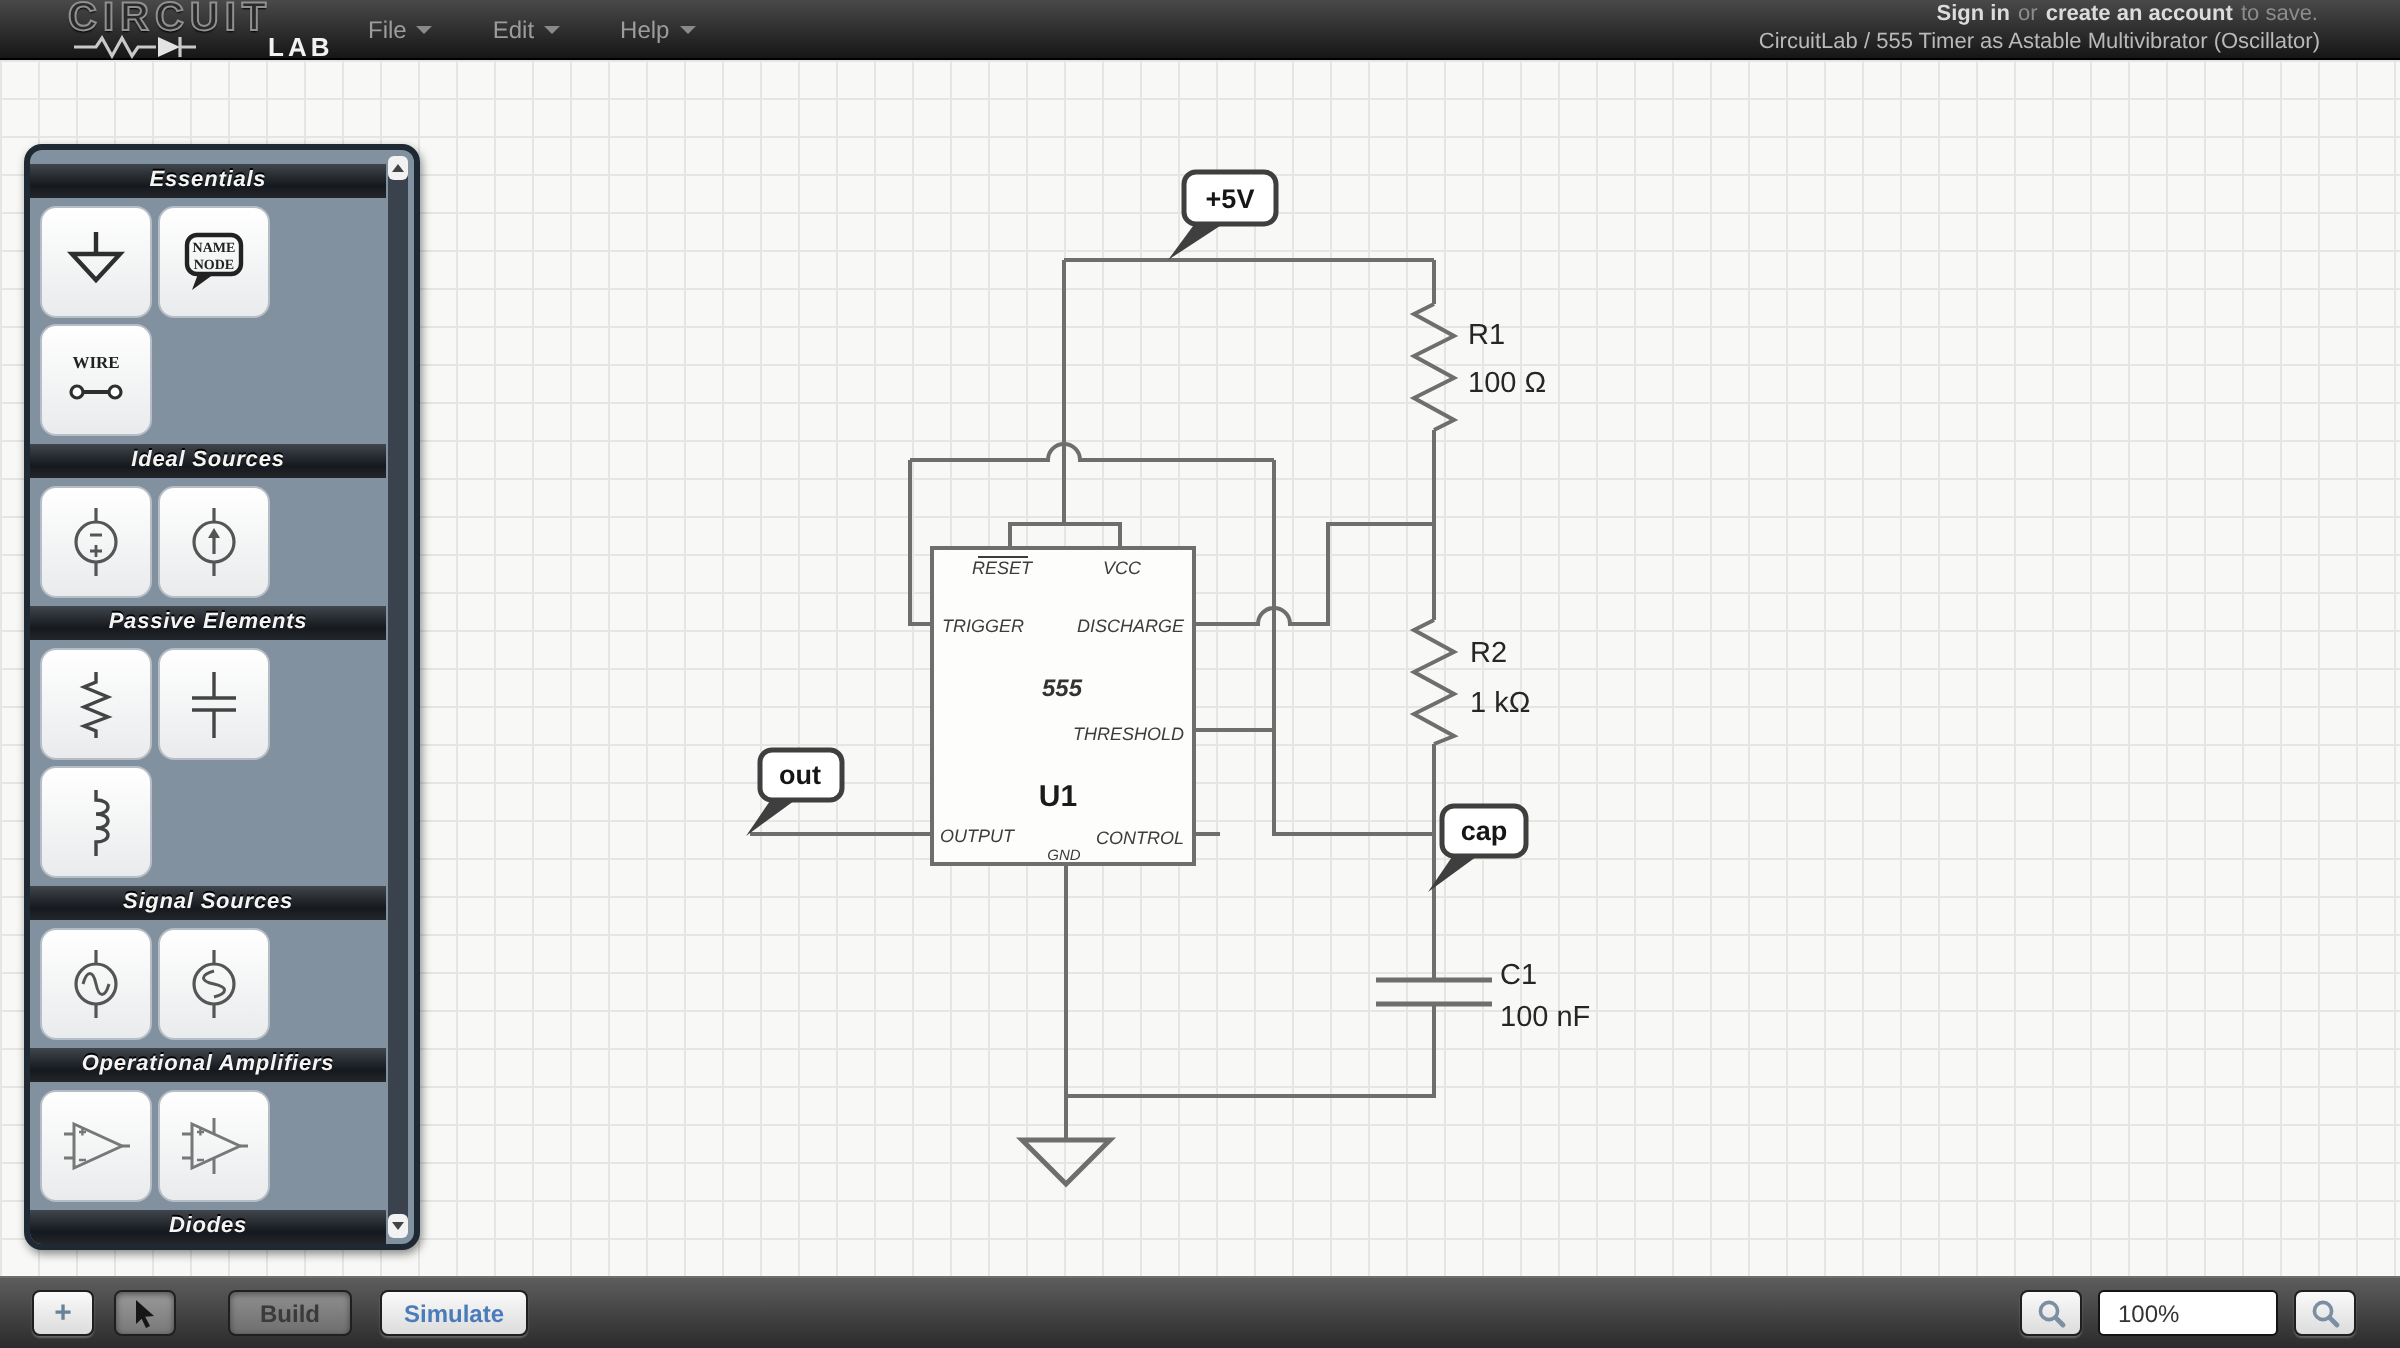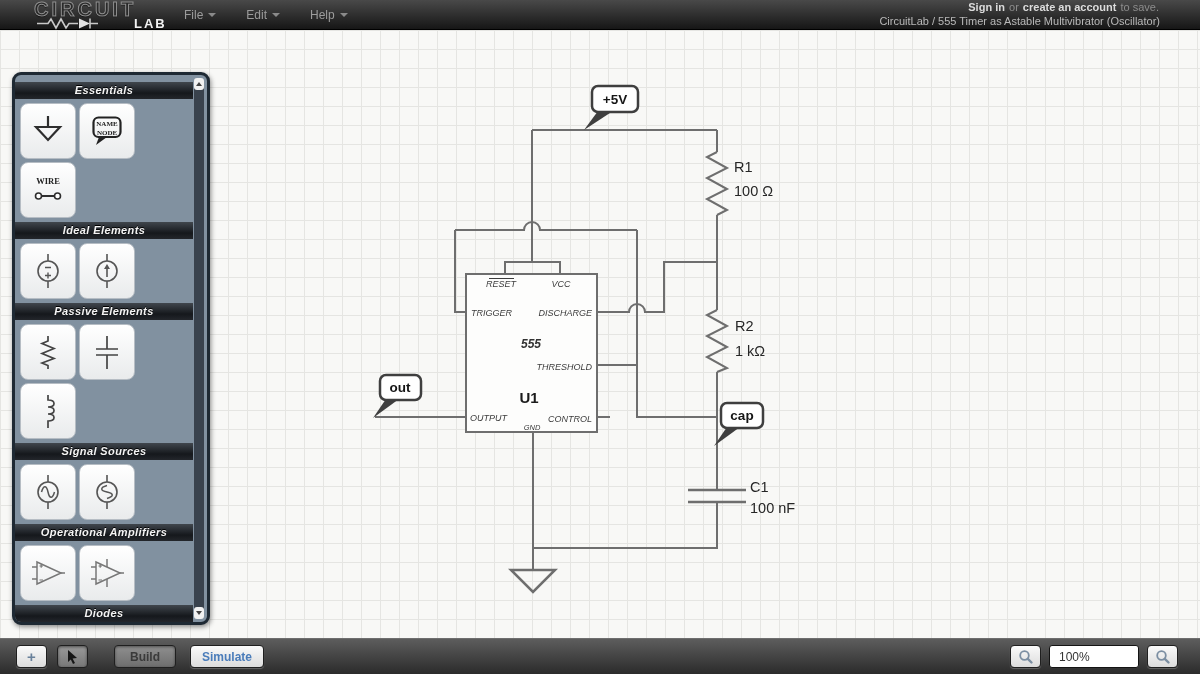--- a/index.html
+++ b/index.html
@@ -215,21 +215,21 @@
         <button class="pbtn">
           <svg width="40" height="40" viewBox="0 0 40 40">
             <text x="20" y="14" text-anchor="middle" font-size="8.5" font-weight="bold" fill="#222">WIRE</text>
             <path d="M12 26 H28" stroke="#2e2e2e" stroke-width="2" fill="none"></path>
             <circle cx="10.5" cy="26" r="3" stroke="#2e2e2e" stroke-width="1.6" fill="#fff"></circle>
             <circle cx="29.5" cy="26" r="3" stroke="#2e2e2e" stroke-width="1.6" fill="#fff"></circle>
           </svg>
         </button>
       </div>
 
-      <div class="sec-header">Ideal Elements</div>
+      <div class="sec-header">Ideal Sources</div>
       <div class="items">
         <button class="pbtn">
           <svg width="40" height="40" viewBox="0 0 40 40">
             <path d="M20 3 V10 M20 30 V37" stroke="#555" stroke-width="1.6" fill="none"></path>
             <circle cx="20" cy="20" r="10" stroke="#555" stroke-width="1.6" fill="none"></circle>
             <path d="M17 16.5 H23 M17 24.5 H23 M20 21.5 V27.5" stroke="#555" stroke-width="1.4" fill="none"></path>
           </svg>
         </button>
         <button class="pbtn">
           <svg width="40" height="40" viewBox="0 0 40 40">

